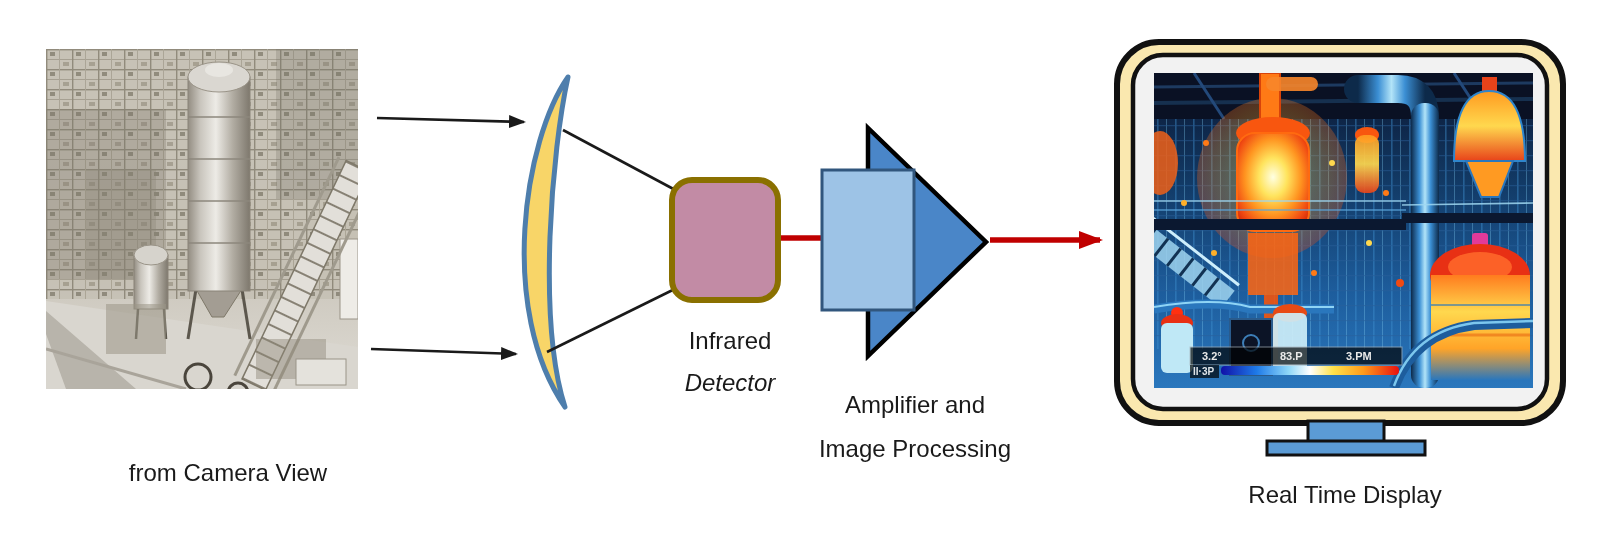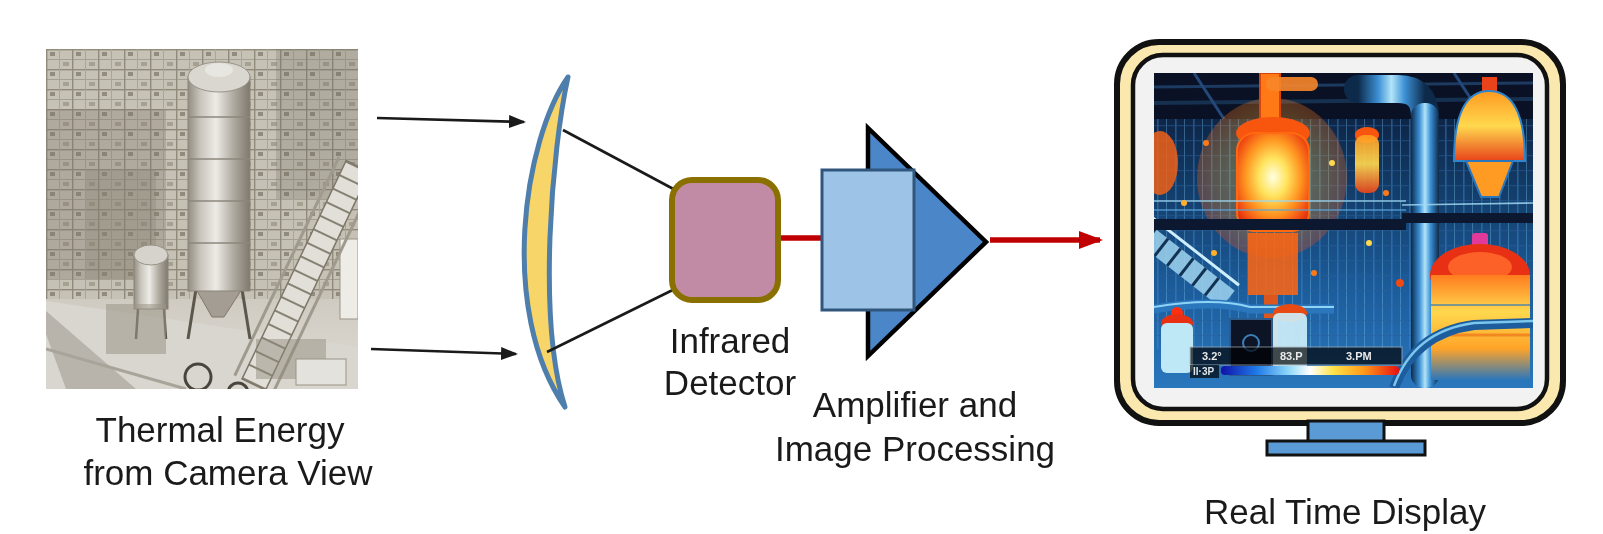--- a/index.html
+++ b/index.html
@@ -7,21 +7,21 @@
     position:relative;
     width:1603px;height:534px;
     background:#ffffff;
     font-family:"Liberation Sans", sans-serif;
     overflow:hidden;
   }
   .layer{position:absolute;left:0;top:0;width:1603px;height:534px;}
   .lbl{
     position:absolute;
     color:#1a1a1a;
-    font-size:35px;
+    font-size:24px;
     line-height:34px;
     text-align:center;
     white-space:nowrap;
   }
 </style>
 </head>
 <body>
 
 <div class="canvas">
 
@@ -277,21 +277,20 @@
         <rect x="36" y="292" width="29" height="13" fill="#000000" opacity="0.68"></rect>
         <text x="48" y="287" font-family="Liberation Sans, sans-serif" font-size="11" font-weight="bold" fill="#e9e9e9">3.2°</text>
         <text x="126" y="287" font-family="Liberation Sans, sans-serif" font-size="11" font-weight="bold" fill="#e9e9e9">83.P</text>
         <text x="192" y="287" font-family="Liberation Sans, sans-serif" font-size="11" font-weight="bold" fill="#e9e9e9">3.PM</text>
         <text x="39" y="302" font-family="Liberation Sans, sans-serif" font-size="10" font-weight="bold" fill="#dfe4e8">II·3P</text>
         <rect x="67" y="293" width="178" height="9" rx="4" fill="url(#gScale)"></rect>
       </g>
     </g>
   </svg>
 
-  <div class="lbl" style="left:70px;top:413px;width:300px;">Thermal Energy</div>
   <div class="lbl" style="left:78px;top:456px;width:300px;">from Camera View</div>
   <div class="lbl" style="left:630px;top:324px;width:200px;">Infrared</div>
-  <div class="lbl" style="left:630px;top:366px;width:200px;">Detector</div>
+  <div class="lbl" style="left:630px;top:366px;width:200px;font-style:italic;">Detector</div>
   <div class="lbl" style="left:765px;top:388px;width:300px;">Amplifier and</div>
   <div class="lbl" style="left:765px;top:432px;width:300px;">Image Processing</div>
-  <div class="lbl" style="left:1185px;top:478px;width:320px;margin-top:17px;">Real Time Display</div>
+  <div class="lbl" style="left:1185px;top:478px;width:320px;">Real Time Display</div>
 
 </div>
 
 </body></html>

